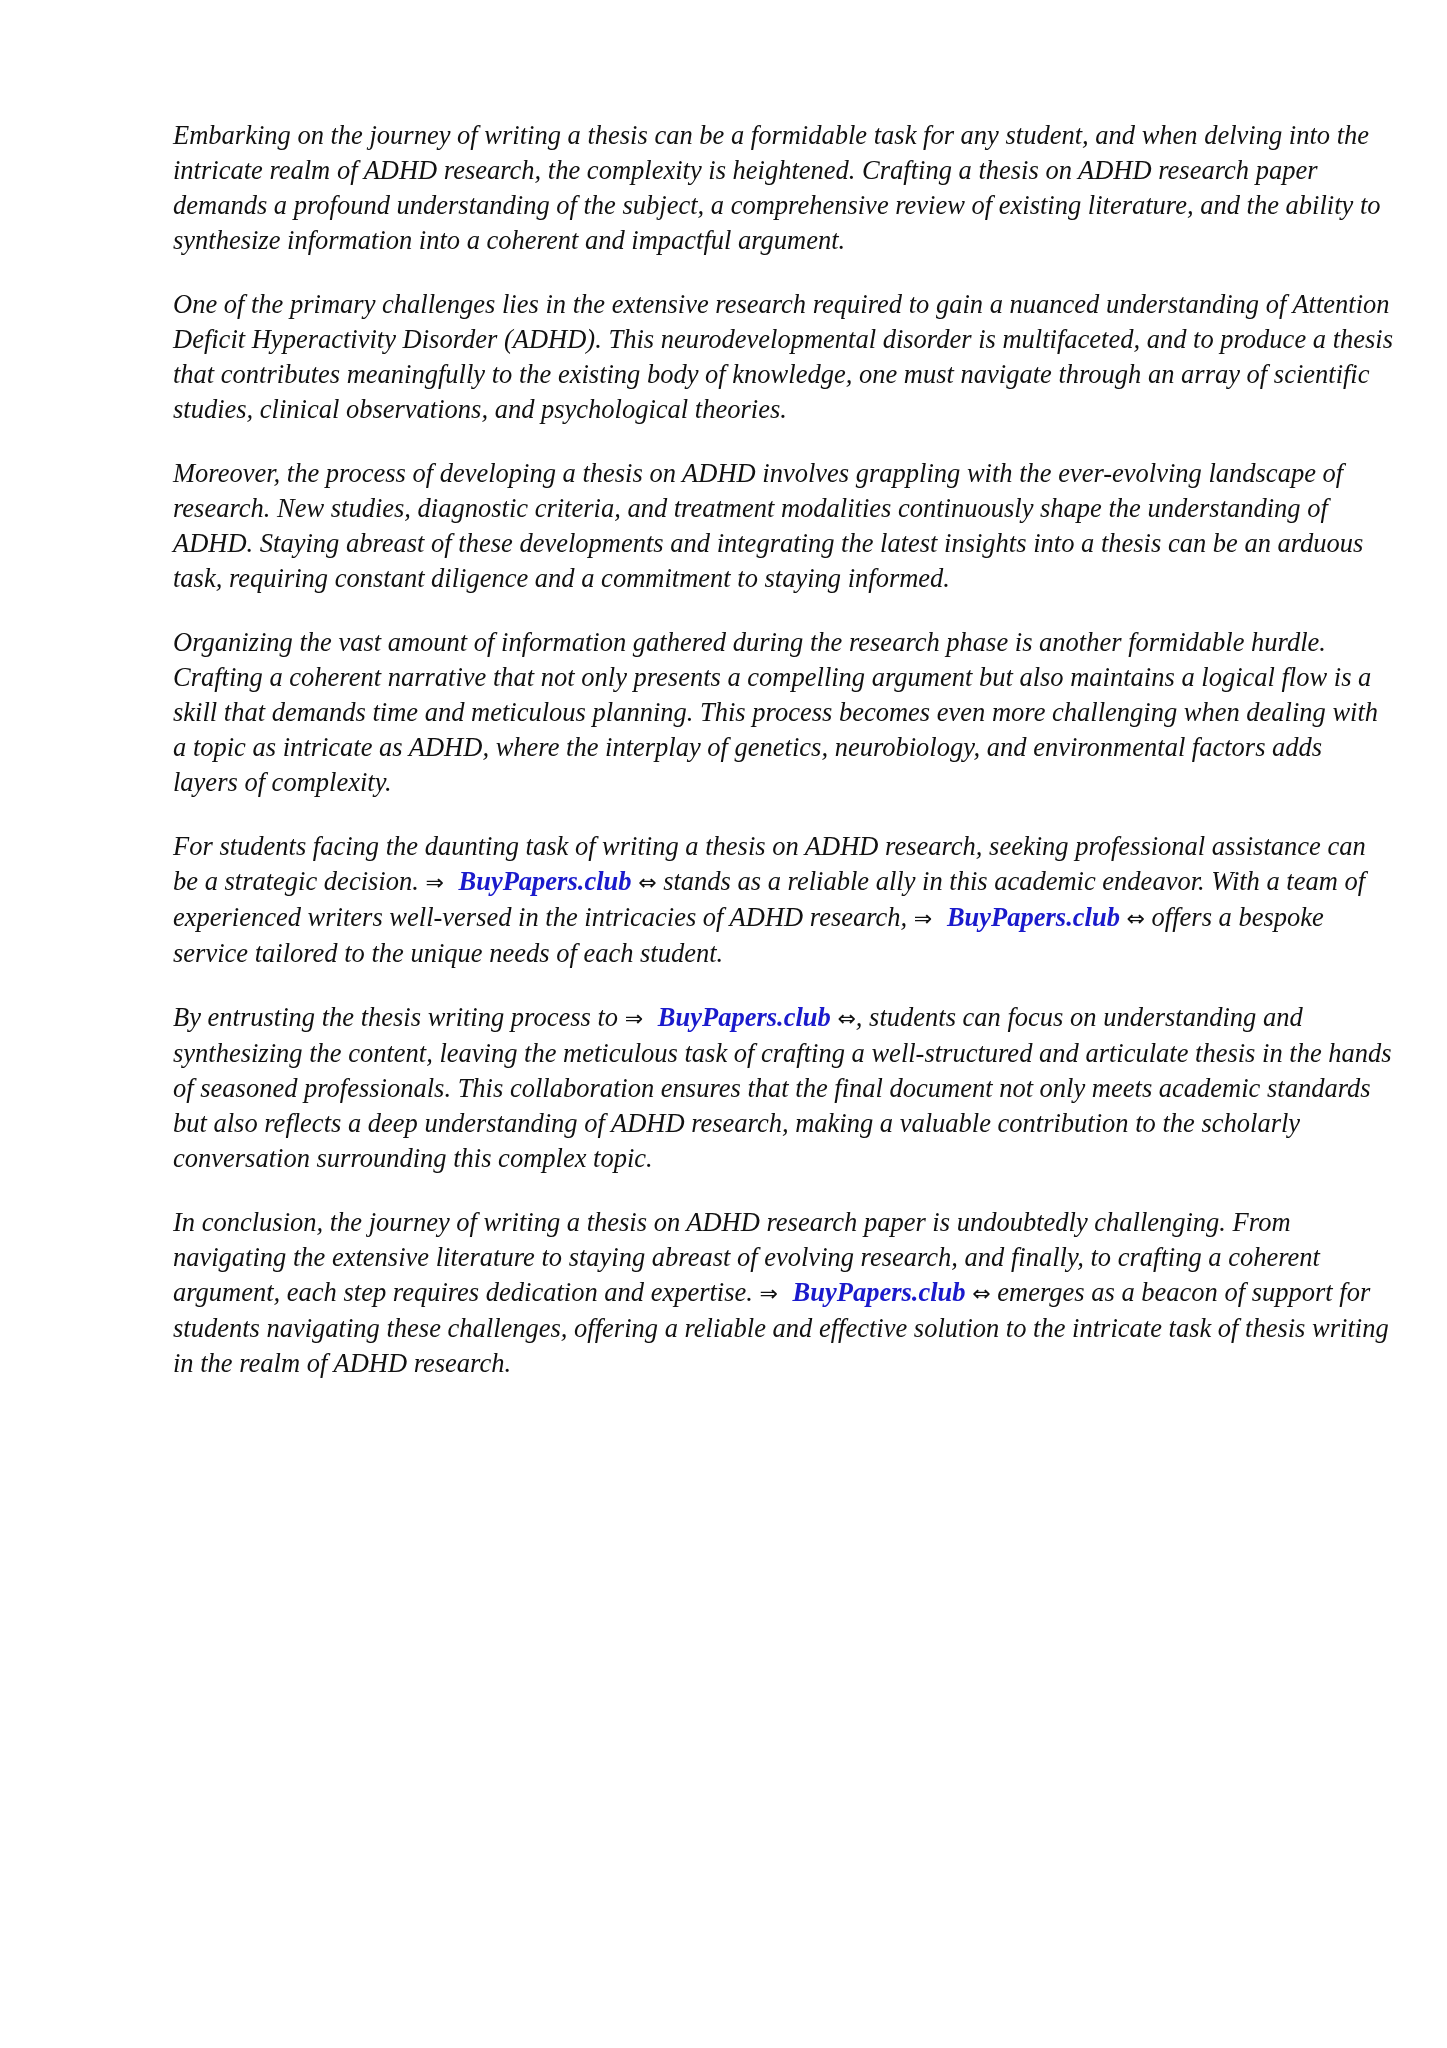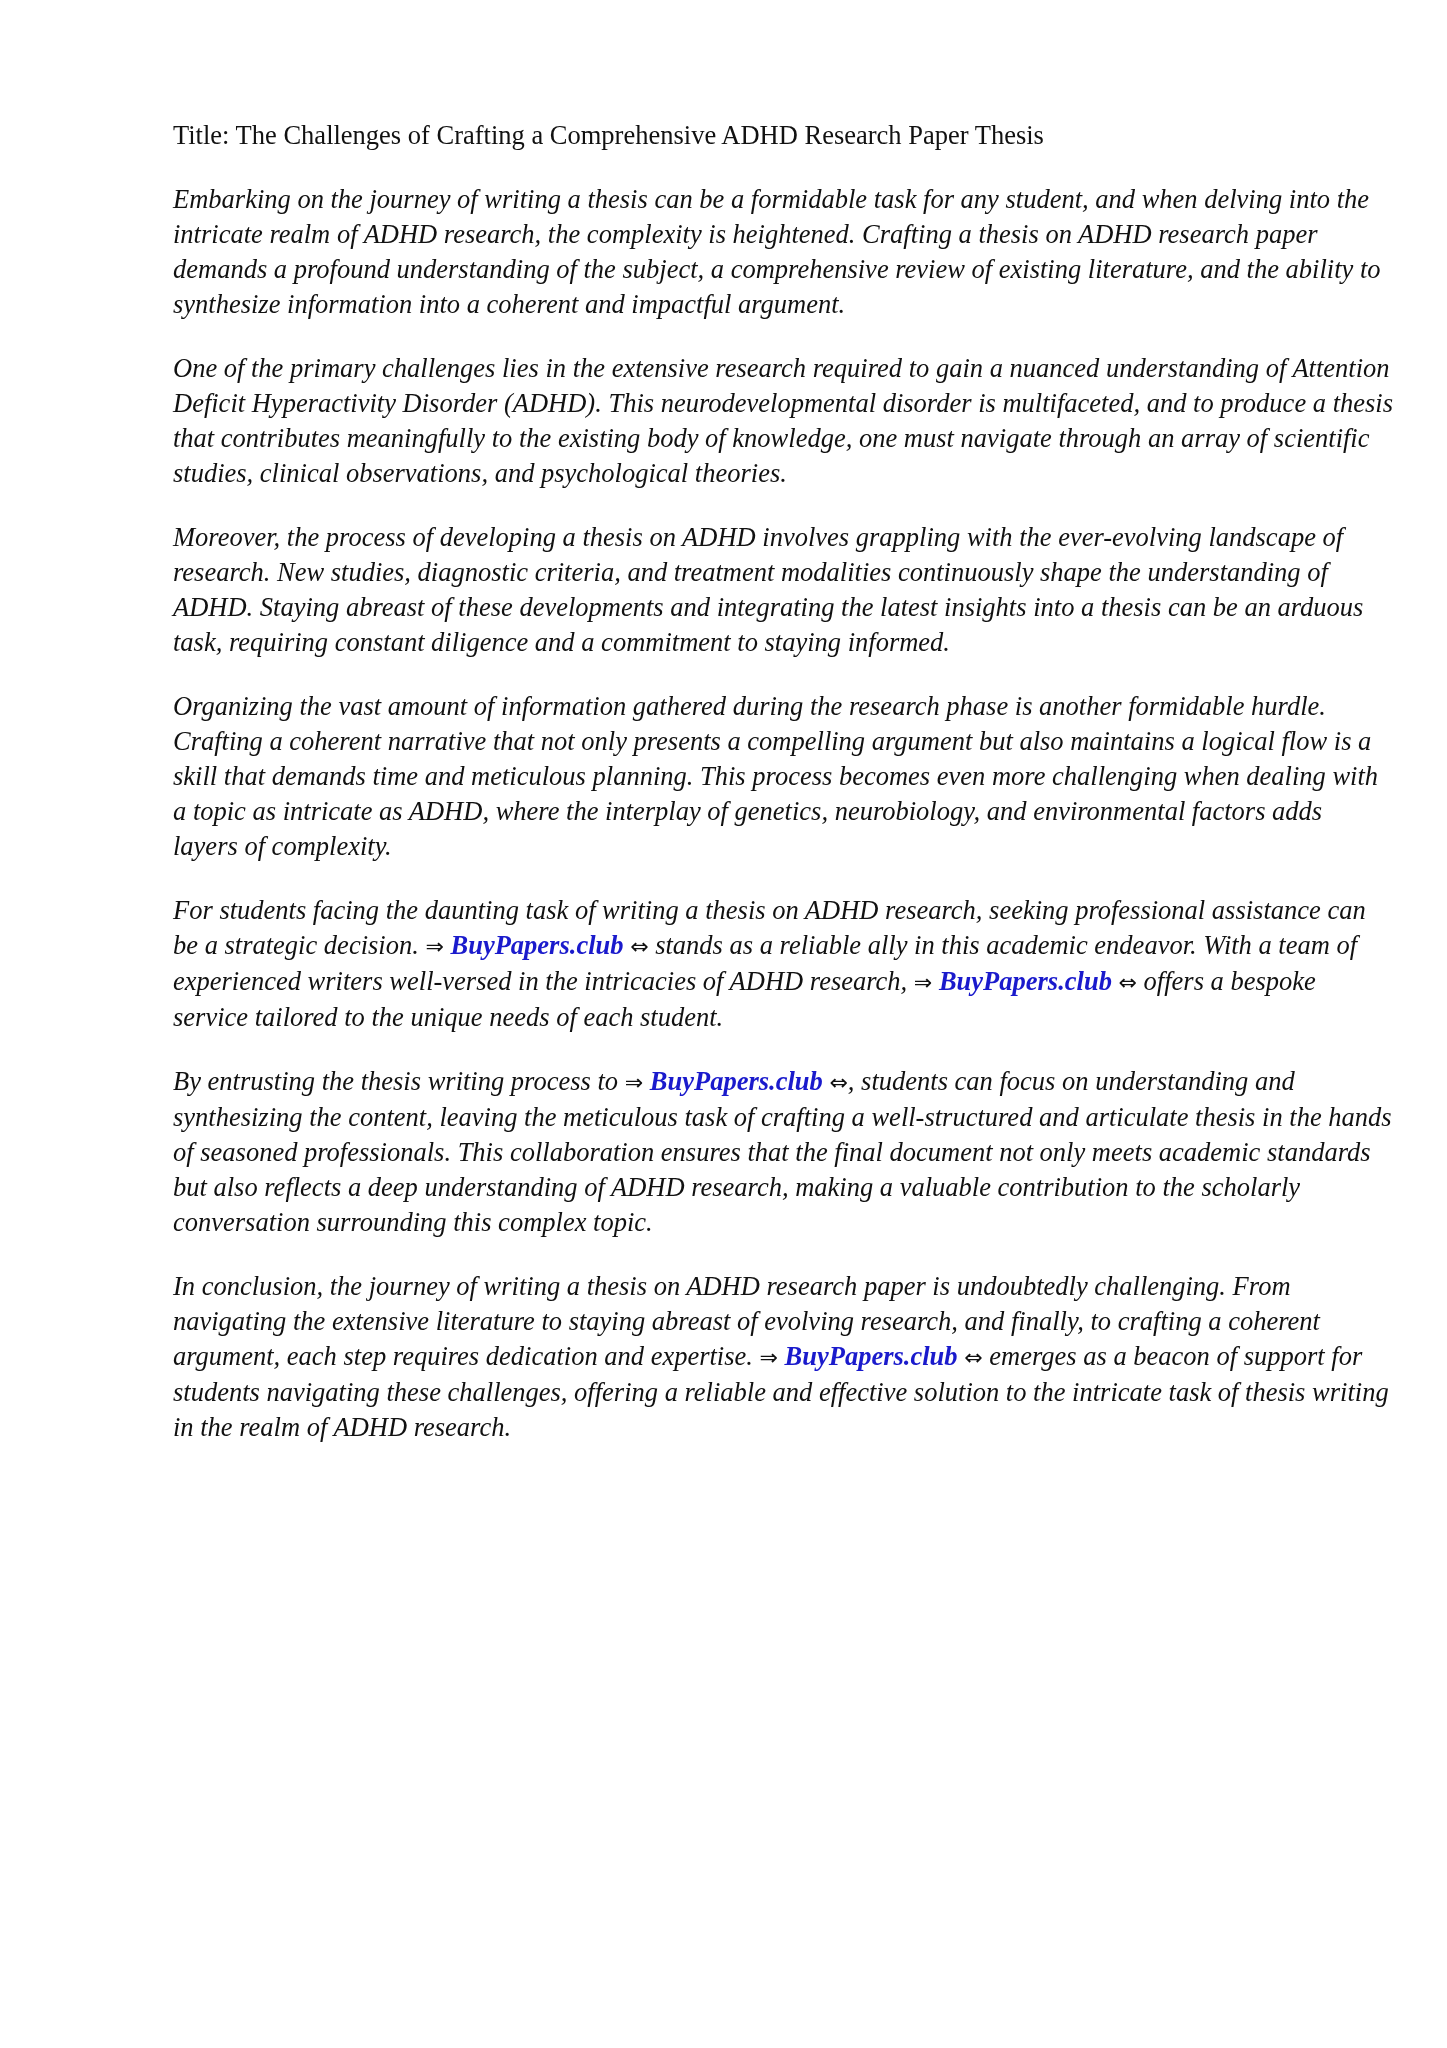--- a/index.html
+++ b/index.html
@@ -28,33 +28,33 @@
   }
   .para {
     margin: 0 0 29px 0;
     font-style: italic;
   }
   .link {
     color: #1a1acc;
     font-weight: bold;
     text-decoration: none;
     cursor: pointer;
+    margin-left: 8px;
   }
   .arrow {
     font-family: "DejaVu Sans", sans-serif;
     font-size: 22px;
     color: #111111;
   }
 </style>
 </head>
 <body>
 
 <div class="page">
 
-  <p class="title">Title: The Challenges of Crafting a Comprehensive ADHD Research Paper Thesis</p>
 
   <p class="para">Embarking on the journey of writing a thesis can be a formidable task for any student, and when delving into the intricate realm of ADHD research, the complexity is heightened. Crafting a thesis on ADHD research paper demands a profound understanding of the subject, a comprehensive review of existing literature, and the ability to synthesize information into a coherent and impactful argument.</p>
 
   <p class="para">One of the primary challenges lies in the extensive research required to gain a nuanced understanding of Attention Deficit Hyperactivity Disorder (ADHD). This neurodevelopmental disorder is multifaceted, and to produce a thesis that contributes meaningfully to the existing body of knowledge, one must navigate through an array of scientific studies, clinical observations, and psychological theories.</p>
 
   <p class="para">Moreover, the process of developing a thesis on ADHD involves grappling with the ever-evolving landscape of research. New studies, diagnostic criteria, and treatment modalities continuously shape the understanding of ADHD. Staying abreast of these developments and integrating the latest insights into a thesis can be an arduous task, requiring constant diligence and a commitment to staying informed.</p>
 
   <p class="para">Organizing the vast amount of information gathered during the research phase is another formidable hurdle. Crafting a coherent narrative that not only presents a compelling argument but also maintains a logical flow is a skill that demands time and meticulous planning. This process becomes even more challenging when dealing with a topic as intricate as ADHD, where the interplay of genetics, neurobiology, and environmental factors adds layers of complexity.</p>
 
   <p class="para"><span>For students facing the daunting task of writing a thesis on ADHD research, seeking professional assistance can be a strategic decision. </span><span class="arrow">⇒</span> <a class="link" style="color: rgb(26, 26, 204);">BuyPapers.club</a> <span class="arrow">⇔</span><span> stands as a reliable ally in this academic endeavor. With a team of experienced writers well-versed in the intricacies of ADHD research, </span><span class="arrow">⇒</span> <a class="link" style="color: rgb(26, 26, 204);">BuyPapers.club</a> <span class="arrow">⇔</span><span> offers a bespoke service tailored to the unique needs of each student.</span></p>

